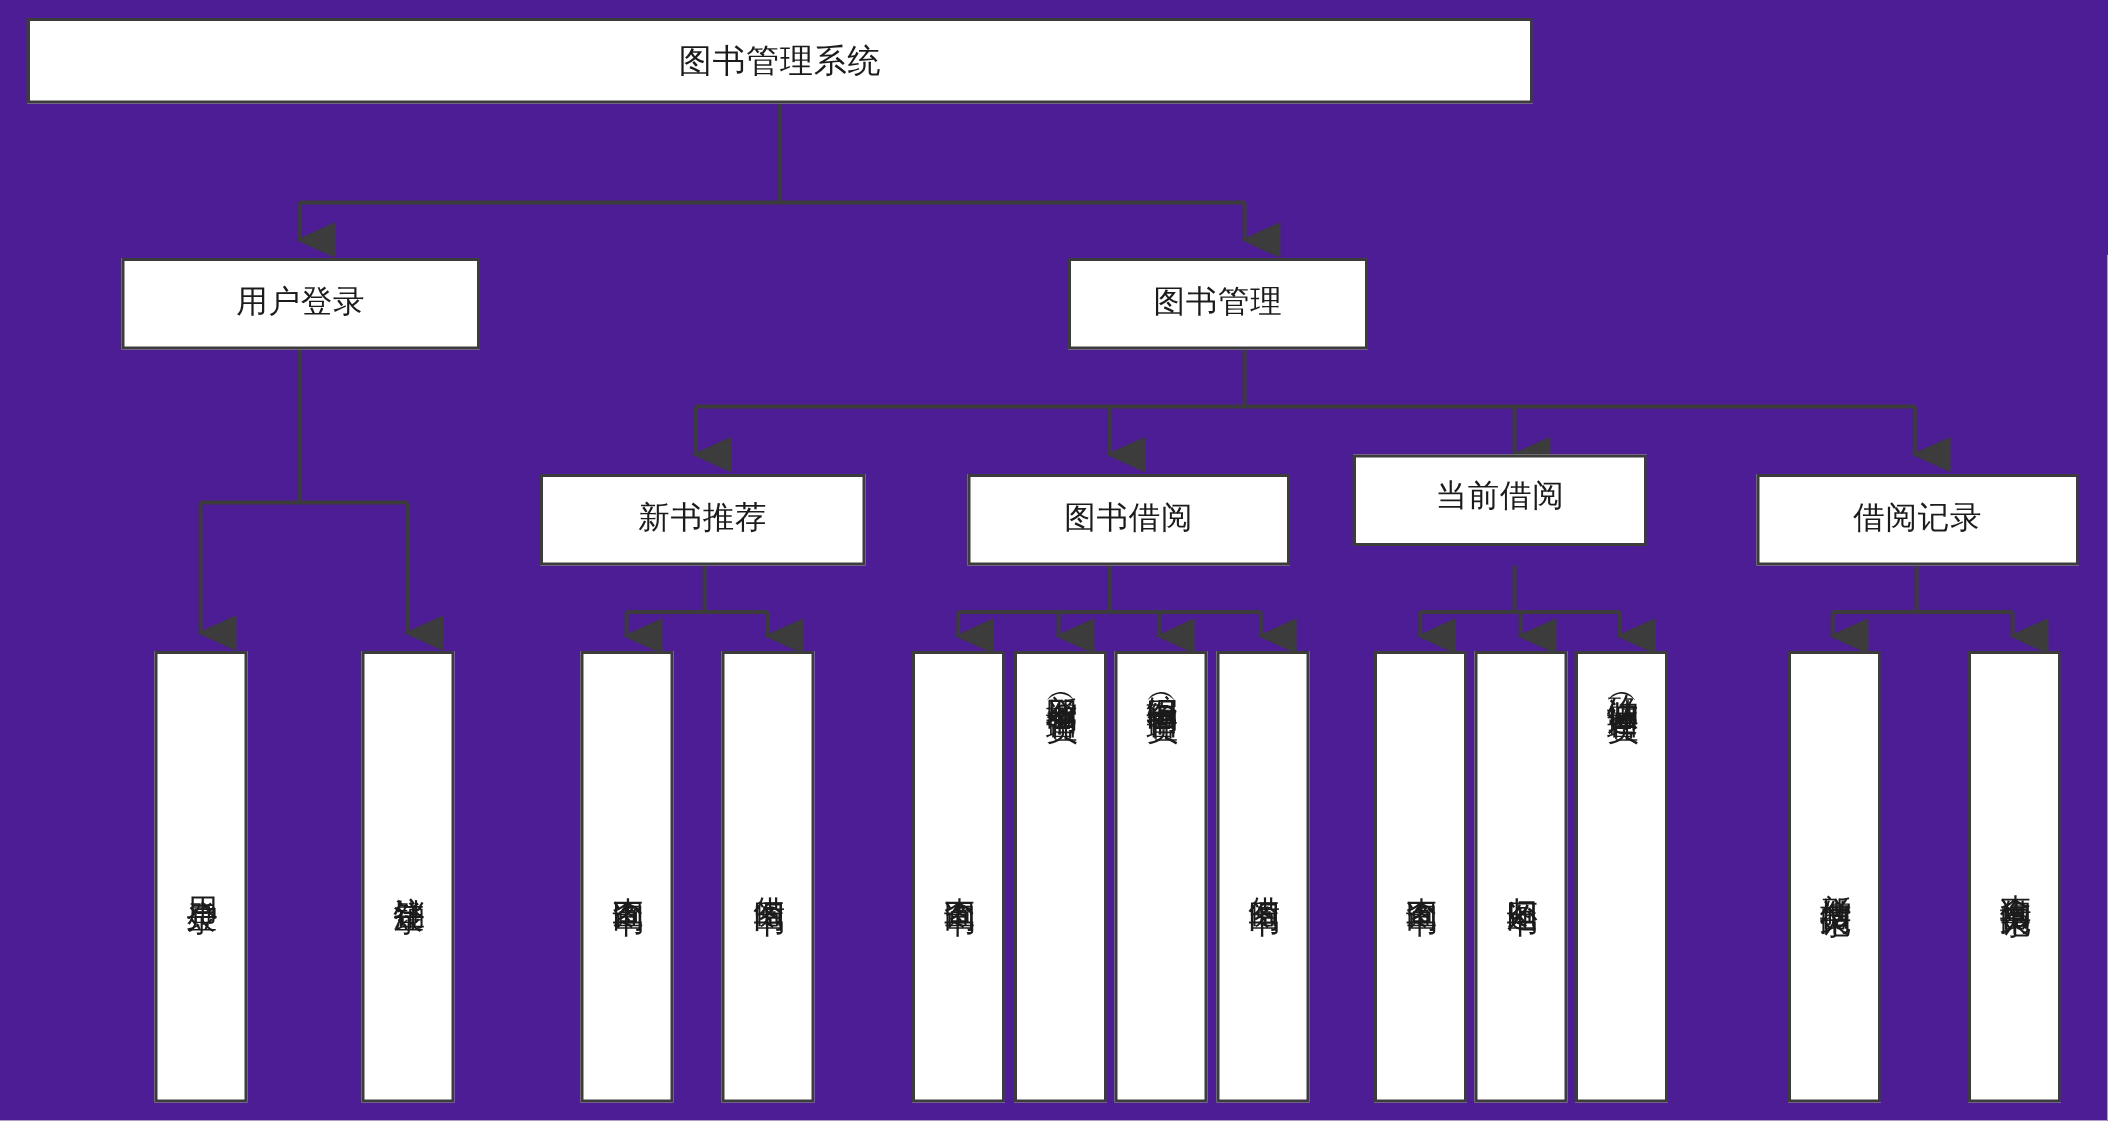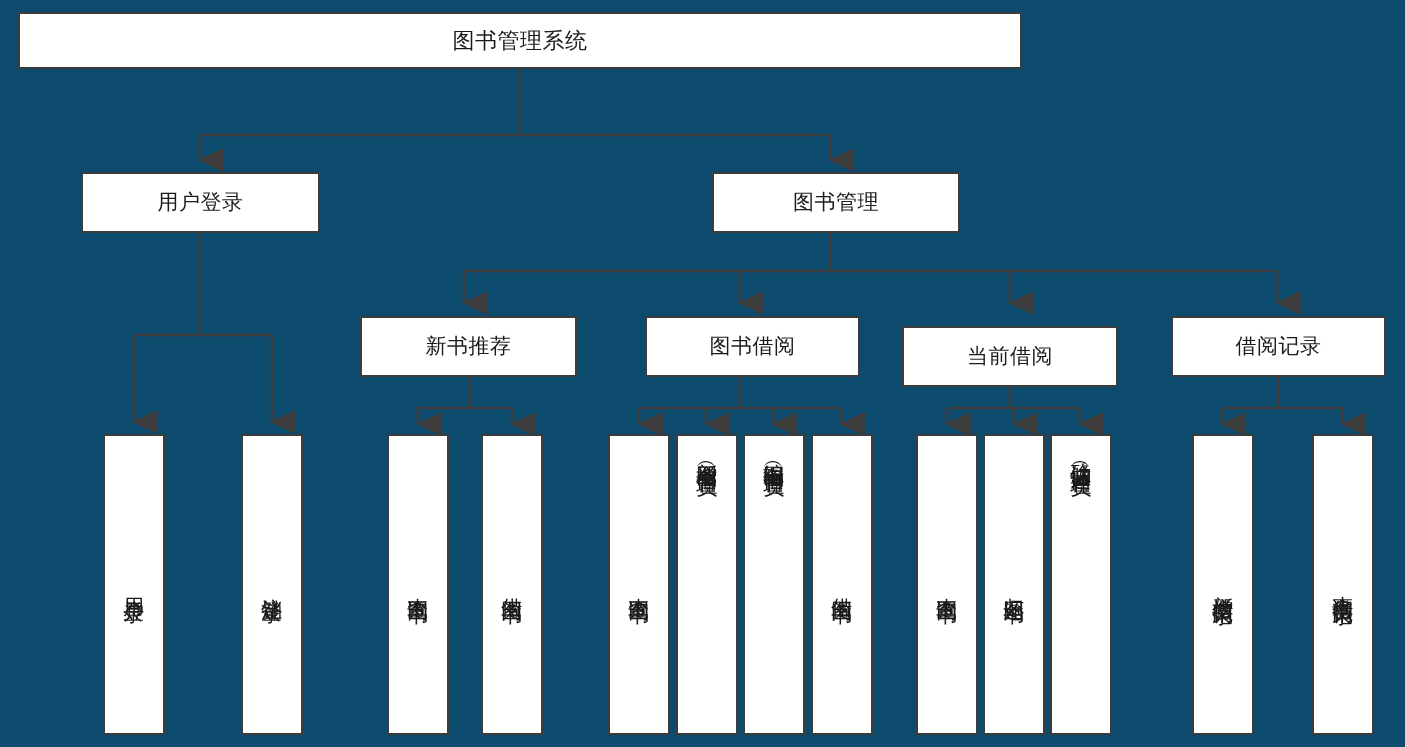--- a/index.html
+++ b/index.html
@@ -5,21 +5,21 @@
 <style>
   html, body {
     margin: 0;
     padding: 0;
     background: #ffffff;
   }
   #canvas {
     position: relative;
     width: 1405px;
     height: 747px;
-    background: #0c4a6e;
+    background: #4c1d95;
     font-family: "Liberation Sans", "DejaVu Sans", sans-serif;
     overflow: hidden;
   }
   svg.edges {
     position: absolute;
     left: 0;
     top: 0;
     width: 1405px;
     height: 747px;
     pointer-events: none;
@@ -123,31 +123,31 @@
     </g>
   </svg>
 
   <div class="node root" style="left:18px; top:12px; width:1004px; height:57px;">
     <span class="label">图书管理系统</span>
   </div>
 
   <div class="node level2" style="left:81px; top:172px; width:239px; height:61px;">
     <span class="label">用户登录</span>
   </div>
-  <div class="node level2" style="left:712px; top:172px; width:248px; height:61px;">
+  <div class="node level2" style="left:712px; top:172px; width:200px; height:61px;">
     <span class="label">图书管理</span>
   </div>
 
   <div class="node level3" style="left:360px; top:316px; width:217px; height:61px;">
     <span class="label">新书推荐</span>
   </div>
   <div class="node level3" style="left:633px; top:316px; width:215px; height:61px;margin-left:12px;">
     <span class="label">图书借阅</span>
   </div>
-  <div class="node level3" style="left:902px; top:326px; width:216px; height:61px;">
+  <div class="node level3" style="left:902px; top:303px; width:196px; height:61px;font-family:Liberation Mono, monospace;">
     <span class="label">当前借阅</span>
   </div>
   <div class="node level3" style="left:1171px; top:316px; width:215px; height:61px;">
     <span class="label">借阅记录</span>
   </div>
 
   <div class="node leaf middle" style="left:103px; top:434px; width:62px; height:301px;">
     <span class="label">用户登录</span>
   </div>
   <div class="node leaf middle" style="left:241px; top:434px; width:62px; height:301px;">

